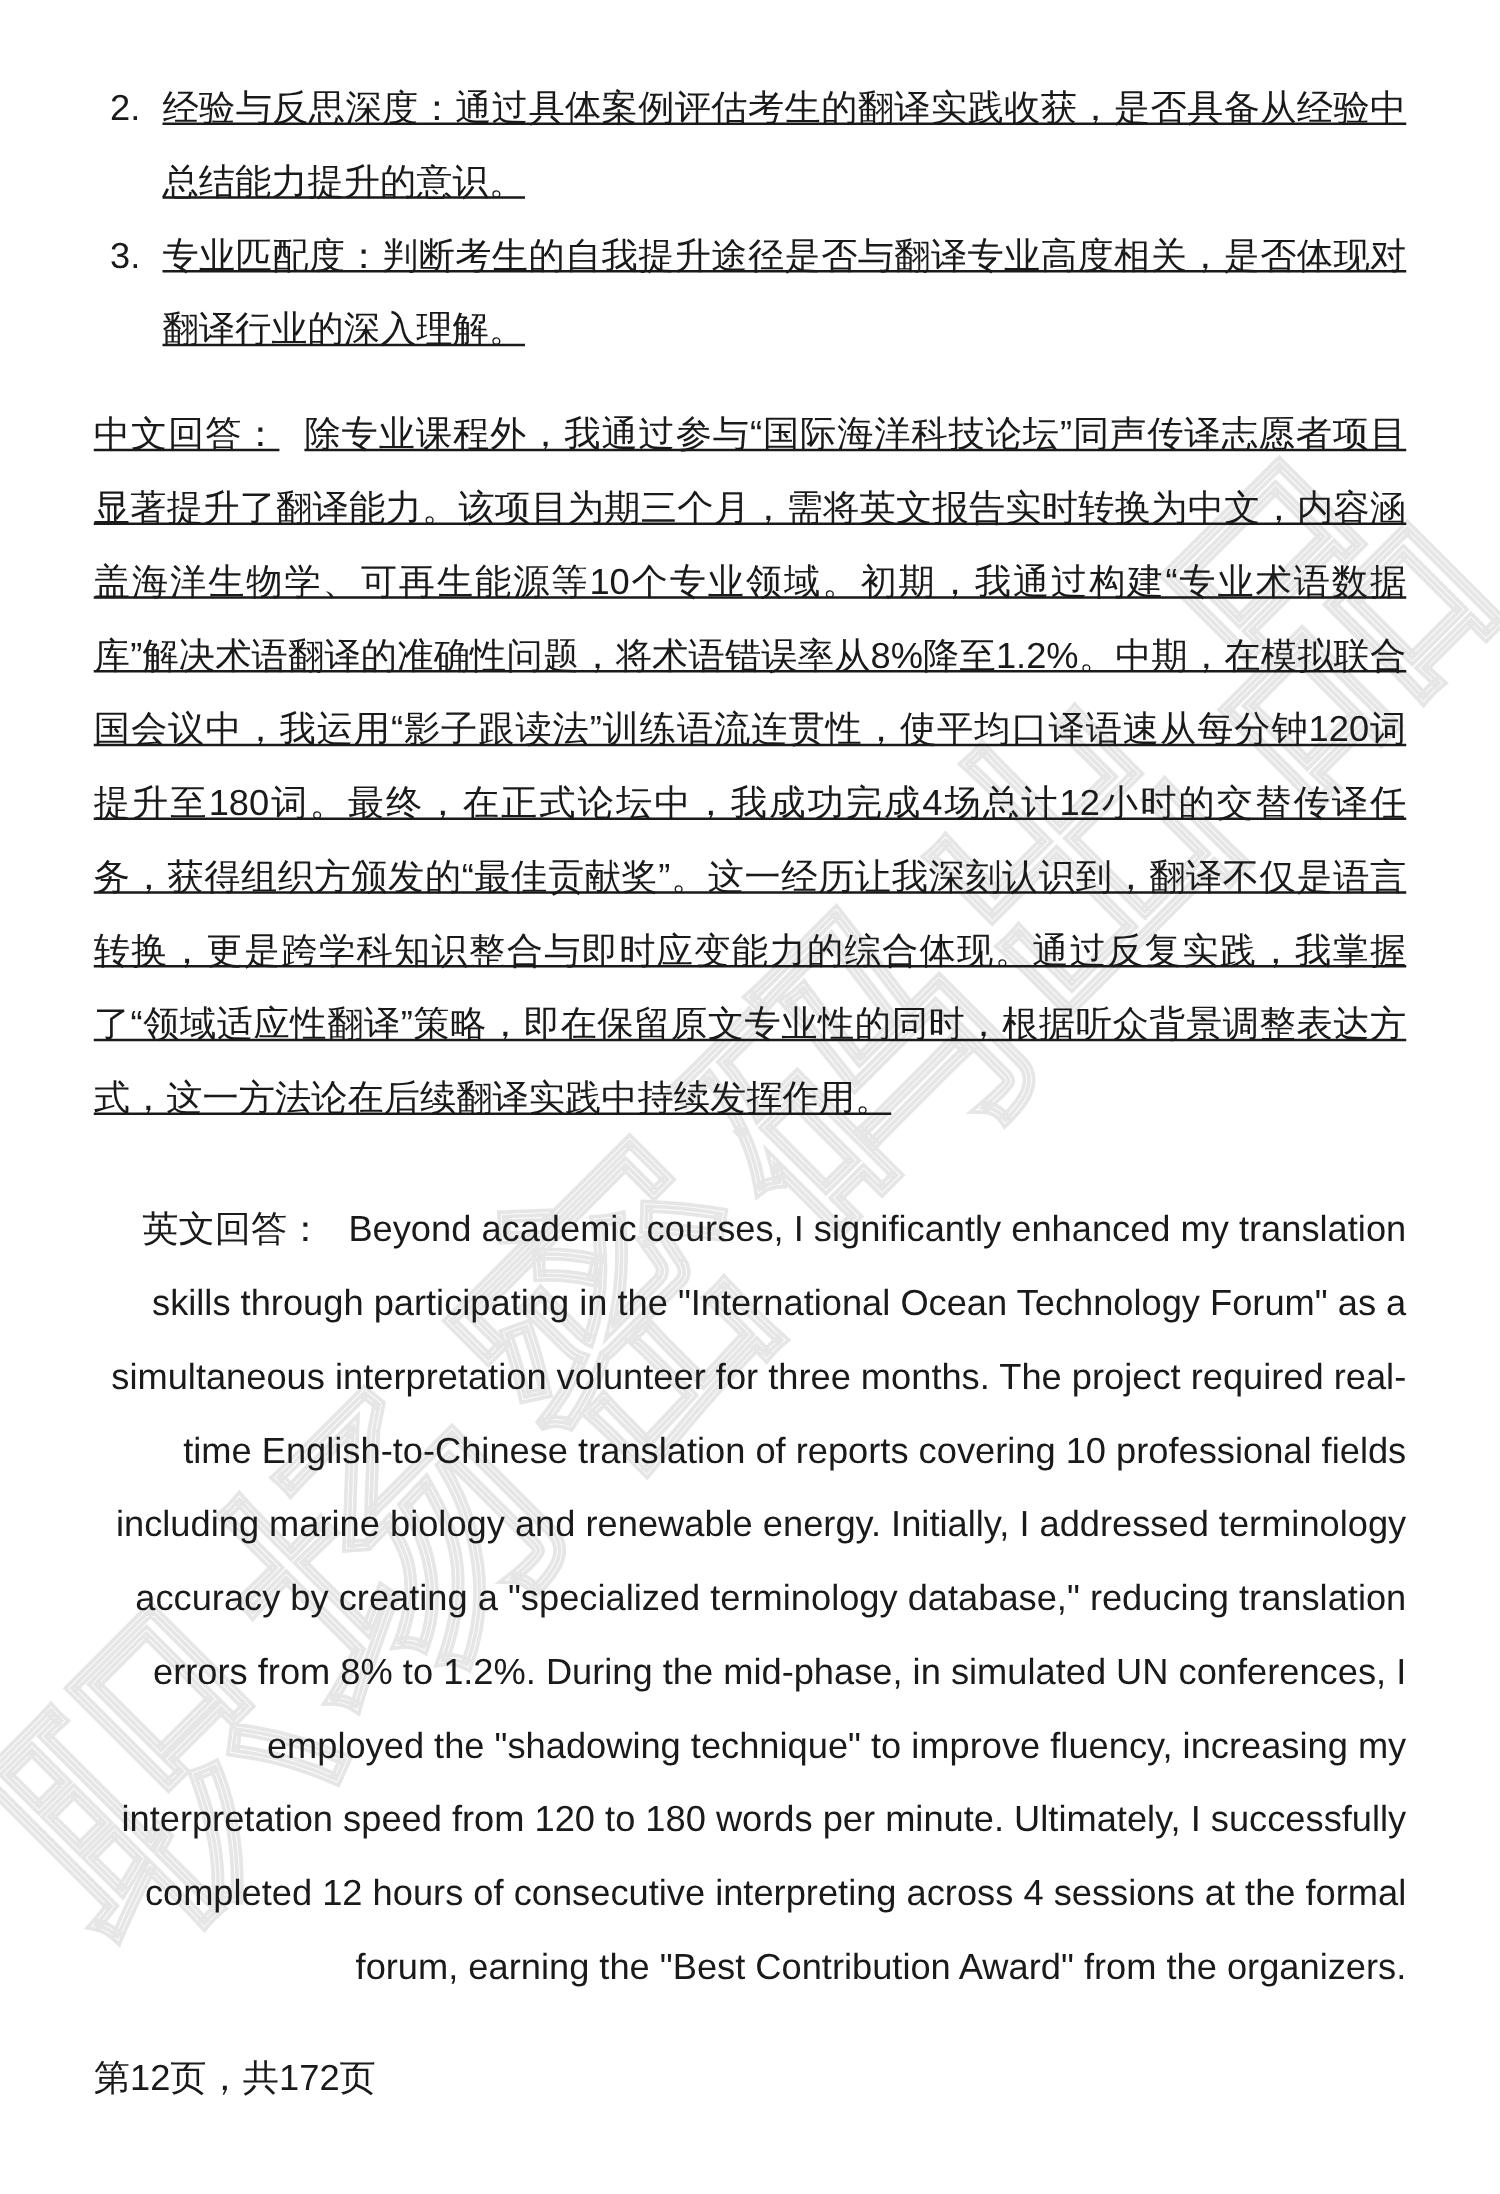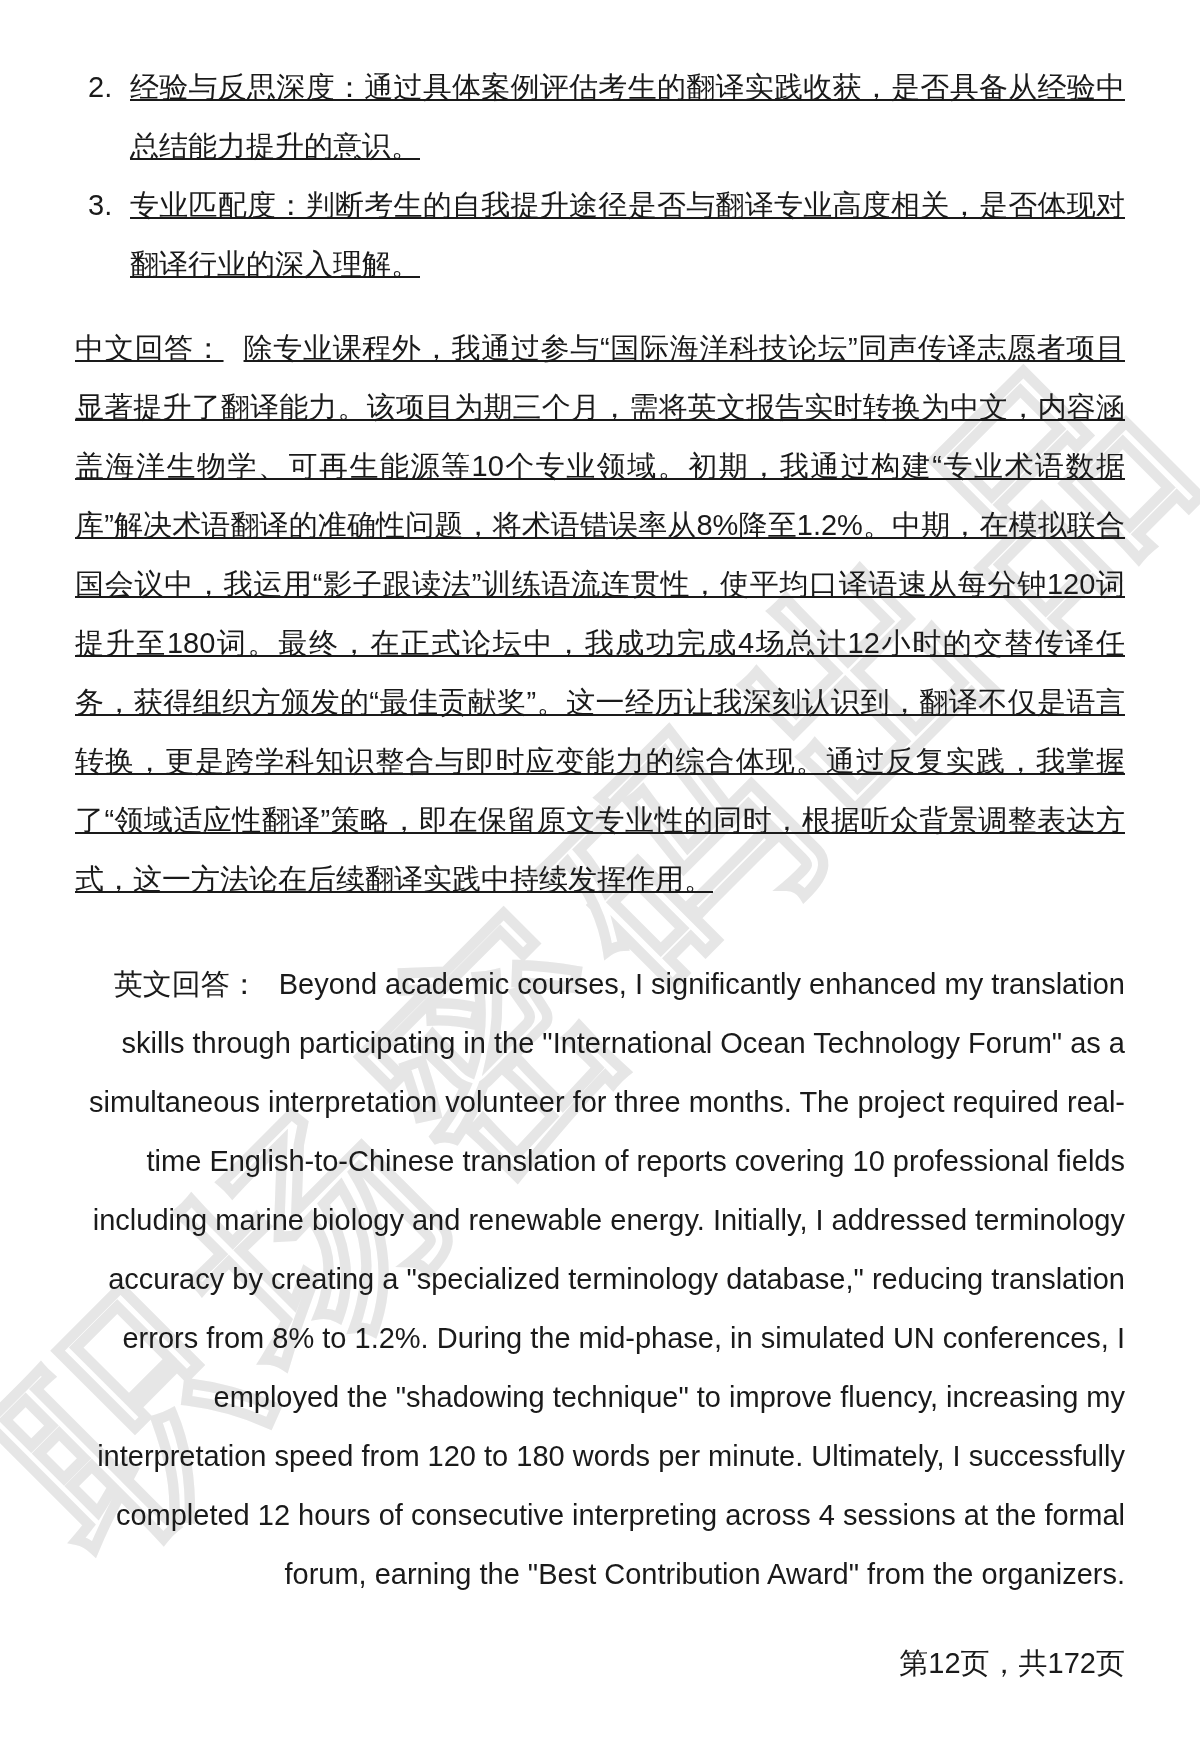--- a/index.html
+++ b/index.html
@@ -71,21 +71,21 @@
   }
   .para-en {
     margin-top: 46px;
     text-align: right;
   }
   .plabel {
     margin-right: 20px;
   }
   .footer {
     margin-top: 30px;
-    text-align: right;
+    text-align: left;
   }
 </style>
 </head>
 <body>
 
 <div class="page">
 
   <div class="watermark">职场密码出品</div>
 
   <div class="content">

